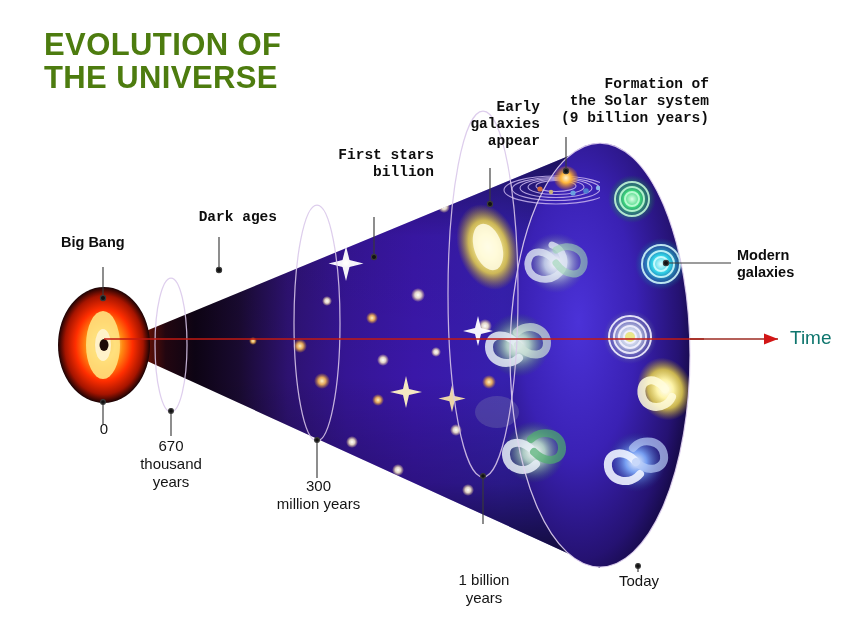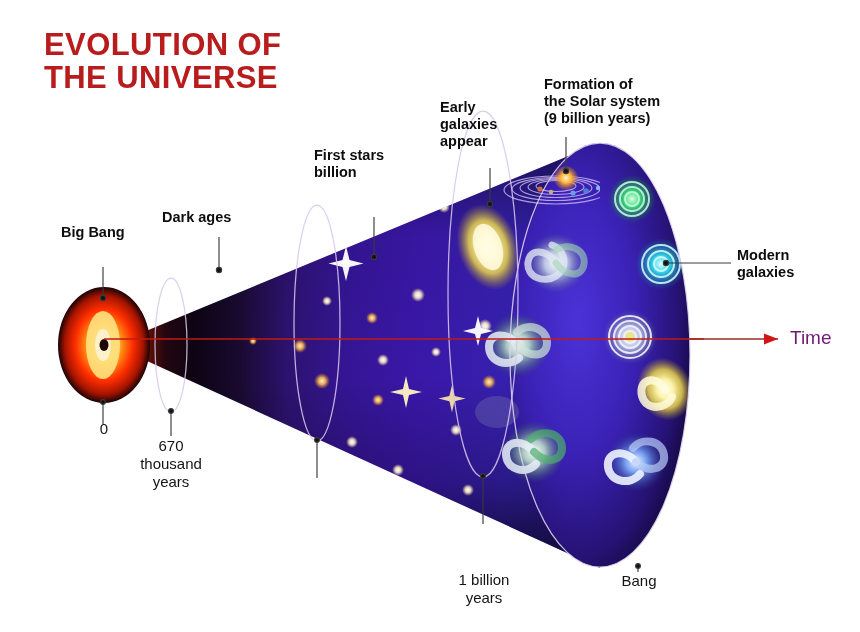--- a/index.html
+++ b/index.html
@@ -13,53 +13,53 @@
   #stage{position:absolute;left:0;top:0;width:860px;height:632px;}
   svg#scene{position:absolute;left:0;top:0;width:860px;height:632px;}
 
   .title{
     position:absolute;
     left:44px; top:28px;
     font-size:31px;
     font-weight:bold;
     line-height:1.08;
     letter-spacing:0.4px;
-    color:#b91c1c;
+    color:#4d7c0f;
     white-space:pre-line;
     user-select:none;
   }
 
   .lbl{
     position:absolute;
     font-size:14.5px;
     font-weight:bold;
     color:#0d0d0d;
     line-height:1.18;
     white-space:pre-line;
     user-select:none;
   }
-  .lbl.c{text-align:left;}
+  .lbl.c{text-align:right;font-family:Liberation Mono, monospace;}
   .lbl.l{text-align:left;}
 
   .tlbl{
     position:absolute;
     font-size:15px;
     font-weight:normal;
     color:#141414;
     line-height:1.2;
     white-space:pre-line;
     text-align:center;
     user-select:none;
   }
 
   .timeword{
     position:absolute;
     left:790px; top:327px;
     font-size:19px;
-    color:#701a75;
+    color:#0f766e;
     font-weight:normal;
     user-select:none;
   }
 </style>
 </head>
 <body>
 
 <div id="stage">
 
   <svg id="scene" viewBox="0 0 860 632">
@@ -317,21 +317,21 @@
       <line x1="483" y1="477" x2="483" y2="524"></line>
         <circle cx="483" cy="476" r="2.4"></circle>
       <line x1="638" y1="567" x2="638" y2="572"></line>
         <circle cx="638" cy="566" r="2.4"></circle>
     </g>
   </svg>
 
   <div class="title">EVOLUTION OF
 THE UNIVERSE</div>
 
-  <div class="lbl l" style="left:61px;  top:224px; width:110px;">Big Bang</div>
+  <div class="lbl l" style="left:61px;  top:234px; width:110px;">Big Bang</div>
 
   <div class="lbl c" style="left:162px; top:209px; width:115px;">Dark ages</div>
 
   <div class="lbl c" style="left:314px; top:147px; width:120px;">First stars
 billion</div>
 
   <div class="lbl c" style="left:440px; top:99px;  width:100px;">Early
 galaxies
 appear</div>
 
@@ -341,21 +341,23 @@
 
   <div class="lbl l" style="left:737px; top:247px; width:110px;">Modern
 galaxies</div>
 
   <div class="tlbl" style="left:85px;  top:420px; width:38px;">0</div>
 
   <div class="tlbl" style="left:131px; top:437px; width:80px;">670
 thousand
 years</div>
 
+  <div class="tlbl" style="left:261px; top:477px; width:115px;">300
+million years</div>
 
   <div class="tlbl" style="left:443px; top:523px; width:82px;margin-top:48px;">1 billion
 years</div>
 
-  <div class="tlbl" style="left:600px; top:572px; width:78px;">Bang</div>
+  <div class="tlbl" style="left:600px; top:572px; width:78px;">Today</div>
 
   <div class="timeword">Time</div>
 
 </div>
 
 </body></html>

